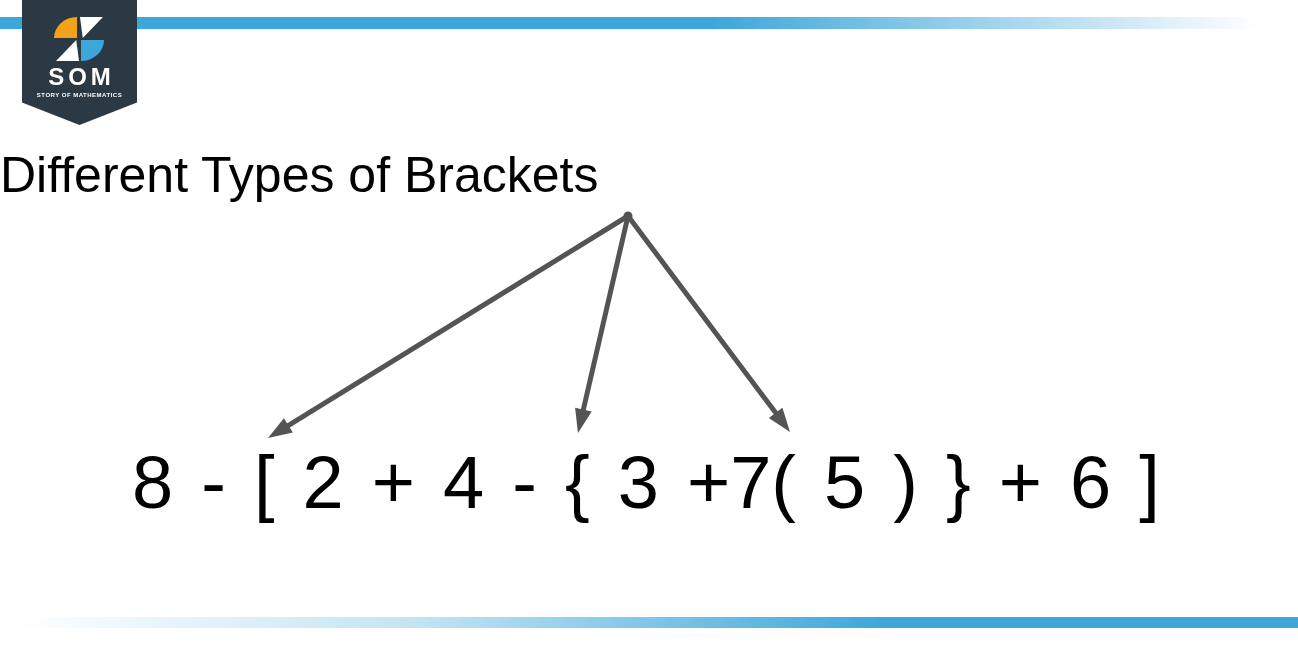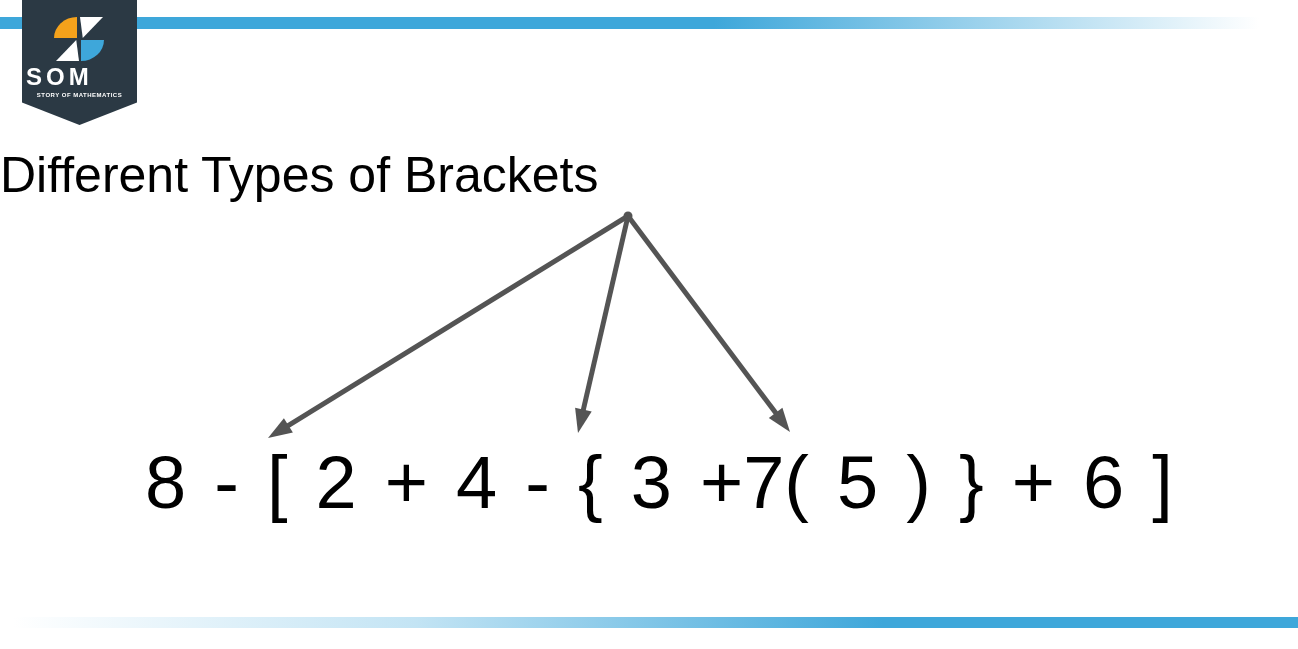--- a/index.html
+++ b/index.html
@@ -27,38 +27,38 @@
   .logo-icon{position:absolute;left:32px;top:17px;width:50px;height:45px;}
   .logo-icon .q{position:absolute;}
   .q-orange{left:0;top:0;width:23px;height:21px;background:var(--logo-orange);
     border-radius:100% 0 0 0;}
   .q-white-top{left:26px;top:0;width:23px;height:21px;background:#ffffff;
     clip-path:polygon(0 0,100% 0,12% 100%);}
   .q-white-bottom{left:2px;top:23px;width:23px;height:21px;background:#ffffff;
     clip-path:polygon(88% 0,100% 100%,0 100%);}
   .q-blue{left:27px;top:23px;width:23px;height:21px;background:var(--accent-blue);
     border-radius:0 0 100% 0;}
-  .brand-name{position:absolute;left:0;top:63px;width:115px;
+  .brand-name{position:absolute;left:0;top:63px;width:115px;text-align:center;
     color:#ffffff;font-size:24px;font-weight:bold;letter-spacing:4px;
     padding-left:4px;}
   .brand-tagline{position:absolute;left:0;top:92px;width:115px;text-align:center;
     color:#ffffff;font-size:6px;font-weight:bold;letter-spacing:0.5px;}
 
   
   .title{position:absolute;left:0;top:150px;width:1276px;
     font-size:50px;color:var(--text-black);line-height:1;}
 
   
   .arrows{position:absolute;left:0;top:0;width:1298px;height:649px;pointer-events:none;}
   .arrows line{stroke:var(--arrow-gray);stroke-width:5;}
   .arrows polygon,.arrows circle{fill:var(--arrow-gray);}
 
   
   .expression{position:absolute;left:132px;top:446px;font-size:74px;line-height:1;
-    color:var(--text-black);white-space:pre;word-spacing:7.5px;margin-left:13px;}
+    color:var(--text-black);white-space:pre;word-spacing:7.5px;}
 </style>
 </head>
 <body>
 
 <div class="page">
 
   <div class="top-bar"></div>
 
   <div class="badge">
     <div class="logo-icon">

